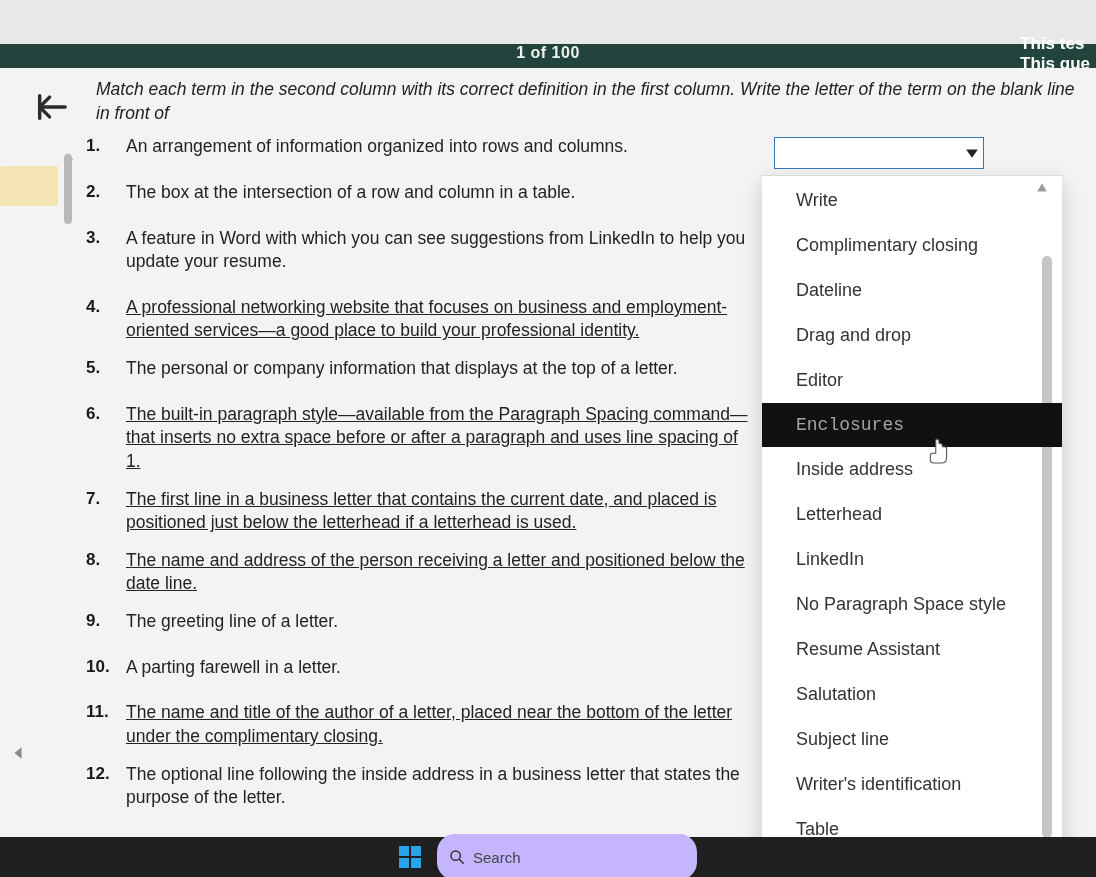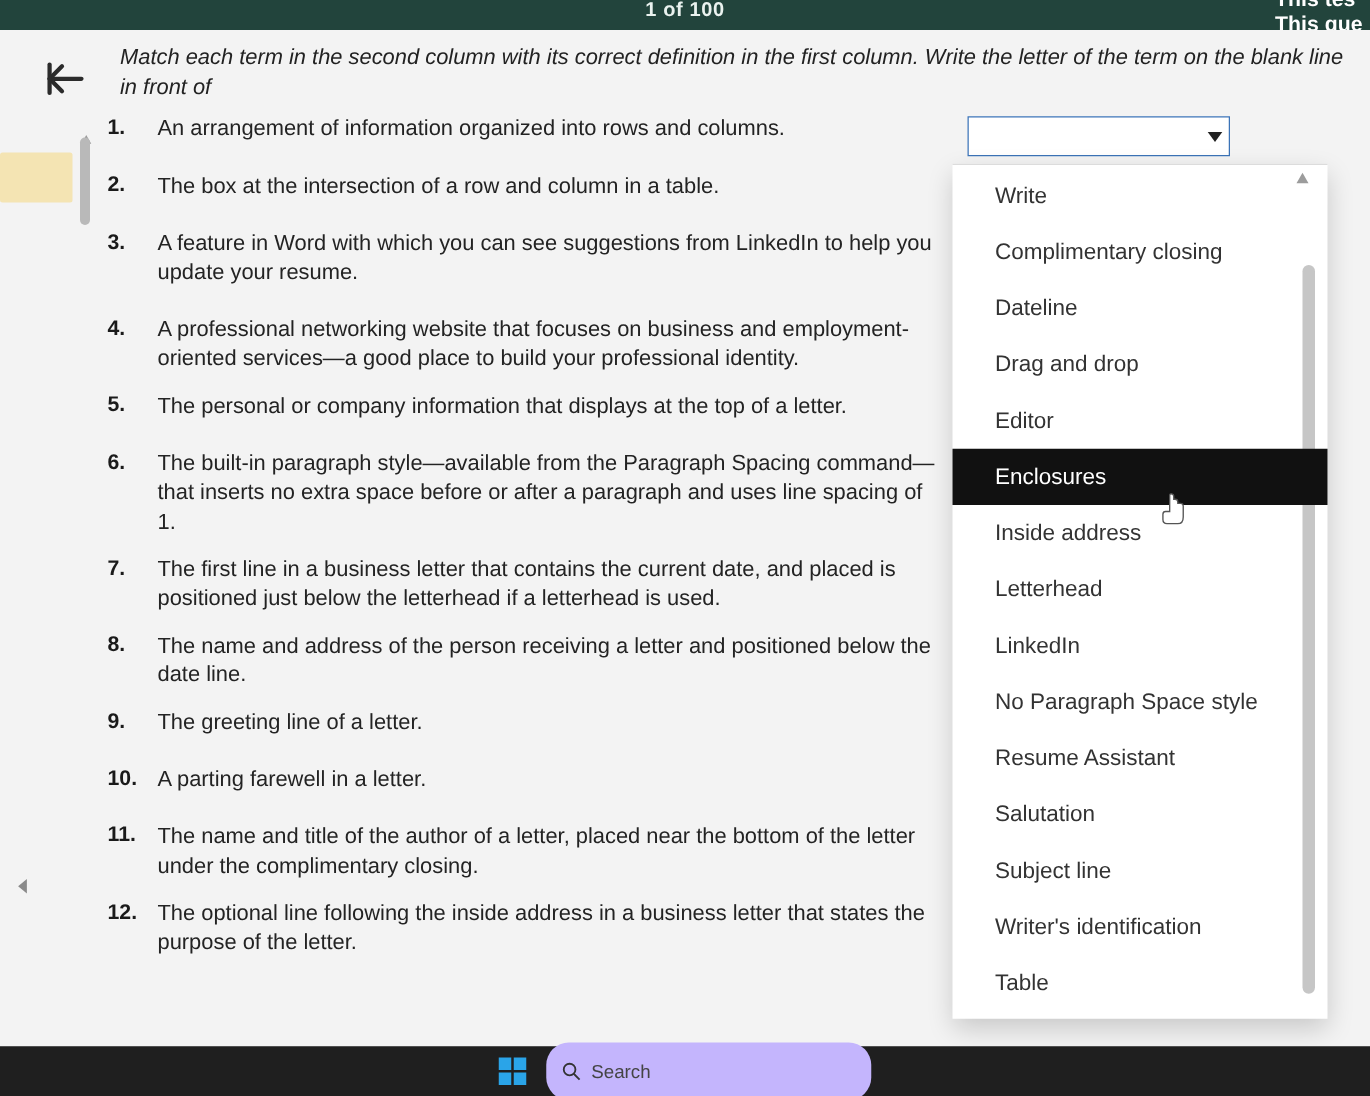--- a/index.html
+++ b/index.html
@@ -5,20 +5,21 @@
   * { box-sizing: border-box; margin: 0; padding: 0; }
   html, body { width: 1096px; height: 877px; overflow: hidden; font-family: Arial, Helvetica, sans-serif; }
   body { background: #e8e8e8; position: relative; }
 
   .topbar {
     background: #22443c;
     height: 24px;
     width: 100%;
     color: #fff;
     position: relative;
+    margin-top: 44px;
   }
   .topbar .progress-text {
     position: absolute;
     left: 50%;
     top: 0;
     transform: translateX(-50%);
     font-size: 16px;
     font-weight: 600;
     color: #eaf2ef;
     letter-spacing: 0.5px;
@@ -114,21 +115,21 @@
   }
   .definitions li::before {
     content: counter(defs) ".";
     position: absolute;
     left: 6px;
     top: 0;
     font-weight: 700;
     font-size: 17px;
     color: #1a1a1a;
   }
-  .definitions li.tight { margin-bottom: 14px; }
+  .definitions li.tight { margin-bottom: 14px; text-decoration: underline; }
 
   .options-panel {
     width: 316px;
     min-width: 316px;
     position: relative;
     padding-top: 2px;
   }
   .select-box {
     width: 210px;
     height: 32px;
@@ -174,21 +175,22 @@
   }
   .dropdown .option {
     padding: 12px 28px 12px 34px;
     font-size: 18px;
     color: #333;
     cursor: pointer;
     position: relative;
   }
   .dropdown .option.highlight {
     background: #111;
-    color: #ffffff;
+    color: #a3a3a3;
+    font-family: Liberation Mono, monospace;
   }
   .dropdown .cursor {
     position: absolute;
     right: 112px;
     top: 262px;
     color: #f0f0f0;
     pointer-events: none;
   }
 
   .taskbar {

